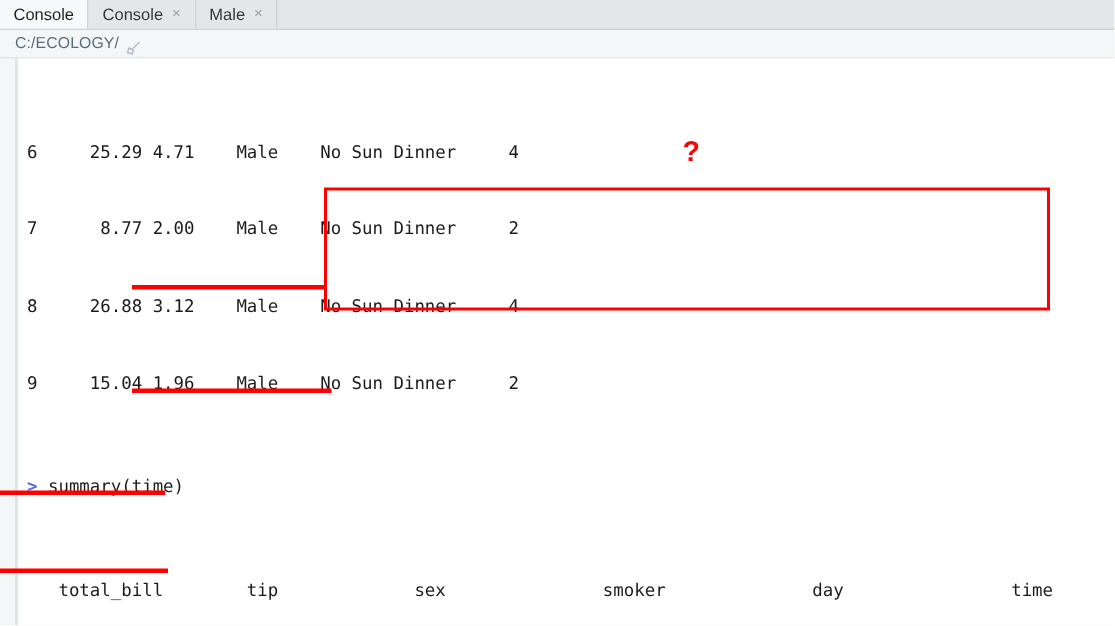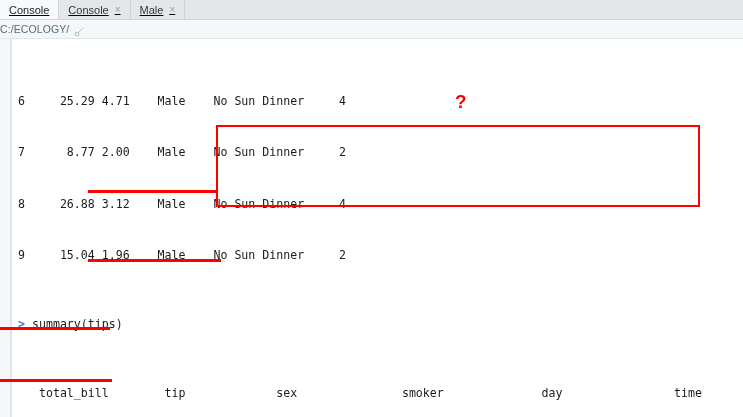--- a/index.html
+++ b/index.html
@@ -16,21 +16,20 @@
     box-sizing:border-box;
   }
 
   
   .tabbar{
     position:absolute;left:0;top:0;width:743px;height:20px;
     background:#e4e6e8;
     border-bottom:1px solid #cfd3d6;
     display:flex;align-items:stretch;
     box-sizing:border-box;
-    text-decoration:underline;
   }
   .tab{
     display:flex;align-items:center;
     padding:0 9px;
     font-family:"Liberation Sans",sans-serif;
     font-size:11px;
     color:#32373c;
     border-right:1px solid #cfd3d6;
     background:#e4e6e8;
     cursor:default;
@@ -51,21 +50,21 @@
     position:absolute;left:0;top:20px;width:743px;height:19px;
     background:#f4f7f8;
     border-bottom:1px solid #e1e6e8;
     display:flex;align-items:center;
     box-sizing:border-box;
   }
   .pathtext{
     font-family:"Liberation Sans",sans-serif;
     font-size:10.5px;
     color:#5a6b78;
-    padding-left:0;
+    padding-left:10px;
     letter-spacing:.1px;
   }
   .broom{
     margin-left:4px;width:12px;height:12px;display:inline-block;opacity:.45;
   }
 
   
   .console{
     position:absolute;left:10px;top:39px;width:743px;height:378px;
     background:#ffffff;
@@ -137,21 +136,21 @@
   </div>
 
   <div class="console">
     <div class="clines">
 
       <div class="ln">6     25.29 4.71    Male    No Sun Dinner     4</div>
       <div class="ln">7      8.77 2.00    Male    No Sun Dinner     2</div>
       <div class="ln">8     26.88 3.12    Male    No Sun Dinner     4</div>
       <div class="ln">9     15.04 1.96    Male    No Sun Dinner     2</div>
 
-      <div class="ln"><span class="prompt">&gt;</span><span class="cmd"> </span><span class="cmd">summary(tips)</span></div>
+      <div class="ln"><span class="prompt">&gt;</span><span class="cmd"> </span><span class="cmd">summary(time)</span></div>
 
       <div class="ln">   total_bill        tip             sex               smoker              day                time          </div>
       
       
       
       
       
       
 
       

